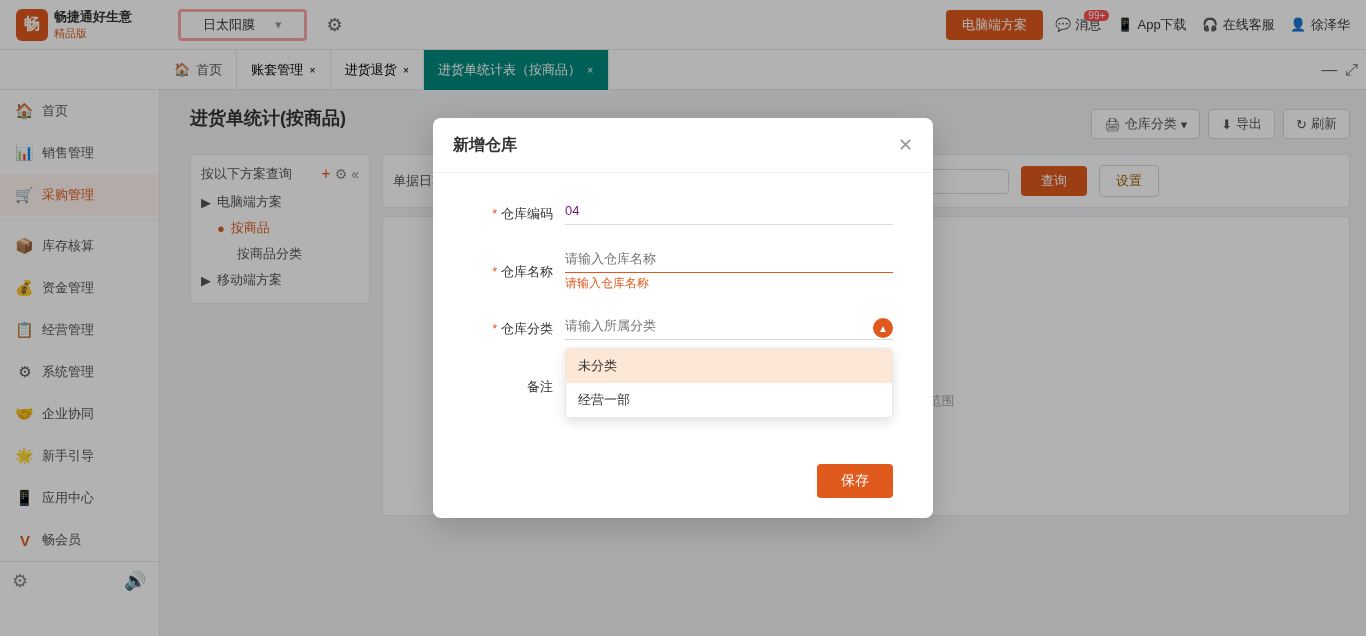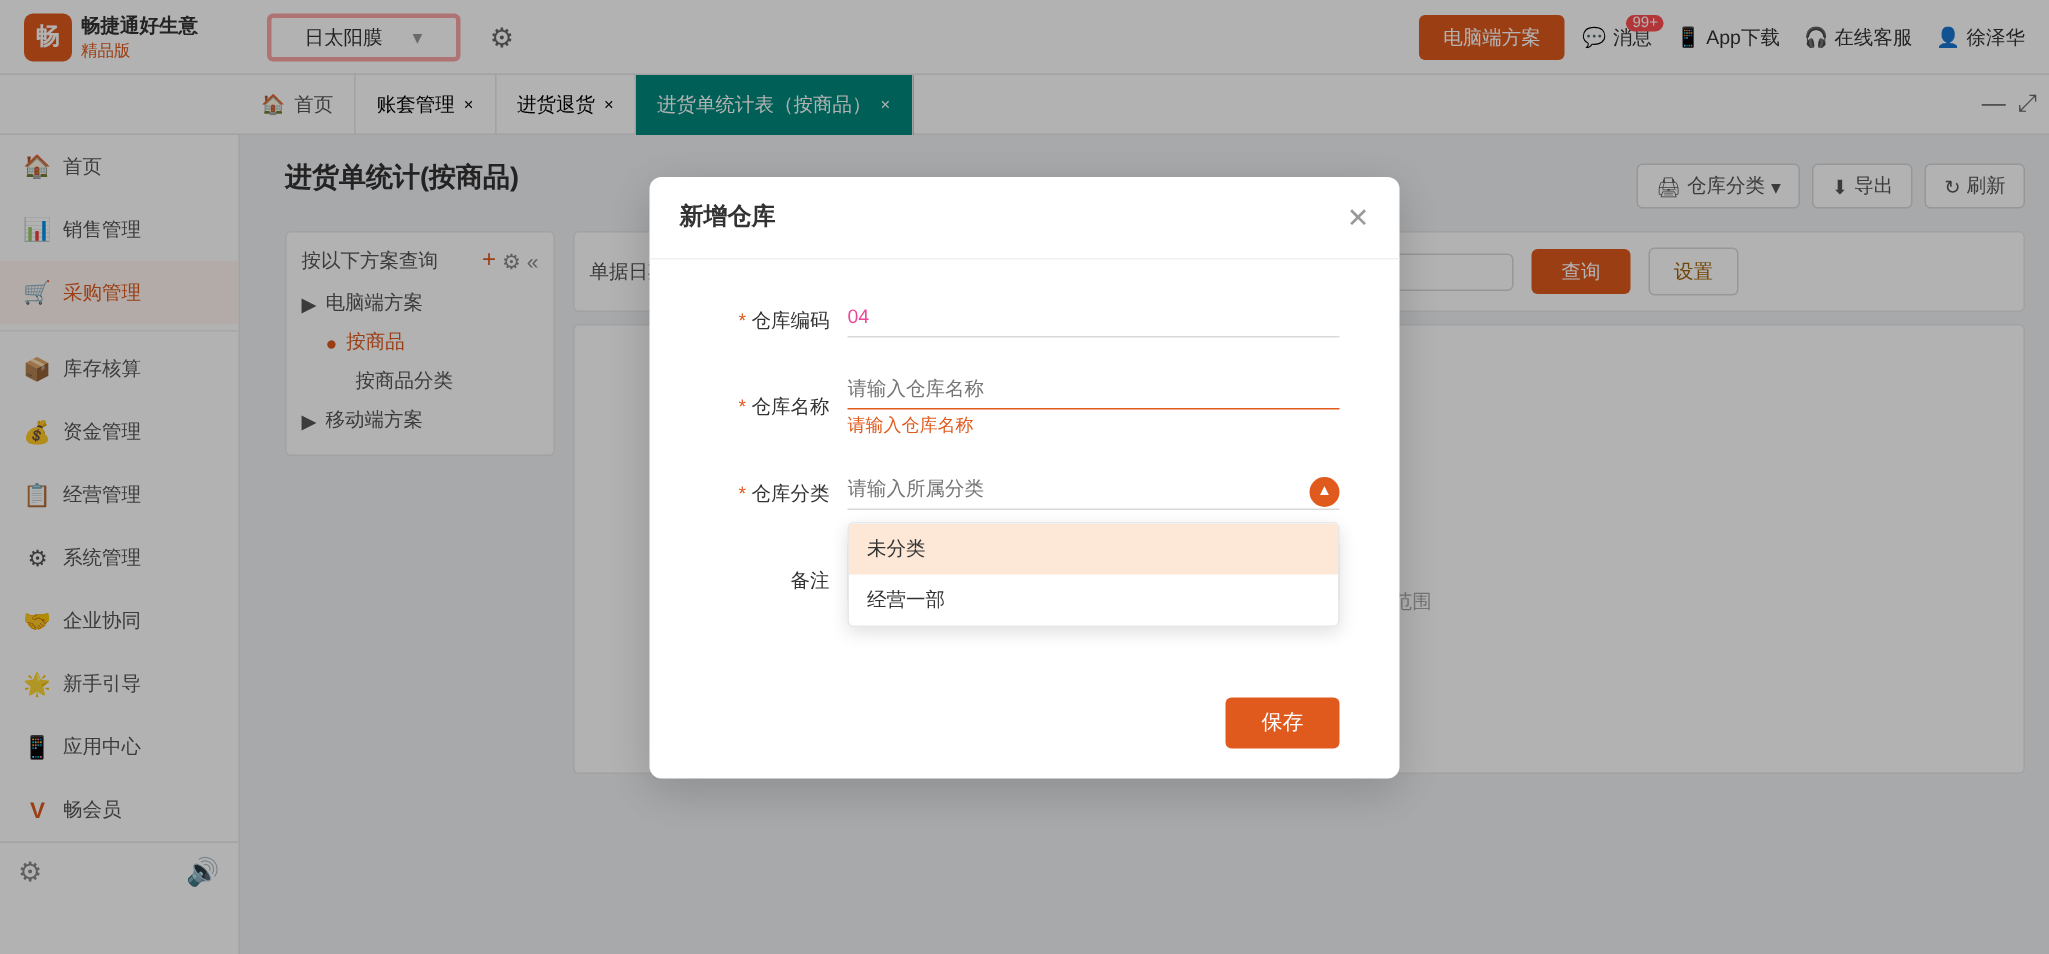--- a/index.html
+++ b/index.html
@@ -178,21 +178,21 @@
       font-size: 13px; color: #333;
       padding-top: 6px; flex-shrink: 0;
     }
     .form-label.required::before {
       content: '* ';
       color: #e05a1e;
     }
     .form-field { flex: 1; position: relative; }
     .form-input {
       width: 100%; border: none; border-bottom: 1px solid #d9d9d9;
-      padding: 6px 0; font-size: 13px; color: #ec4899; outline: none;
+      padding: 6px 0; font-size: 13px; color: #701a75; outline: none;
       background: transparent;
     }
     .form-input.error { border-bottom: 1px solid #e05a1e; }
     .form-error-msg {
       color: #e05a1e; font-size: 12px; margin-top: 2px;
     }
     .form-textarea {
       width: 100%; border: 1px solid #d9d9d9;
       border-radius: 4px; padding: 6px 8px;
       font-size: 13px; resize: none; outline: none;

